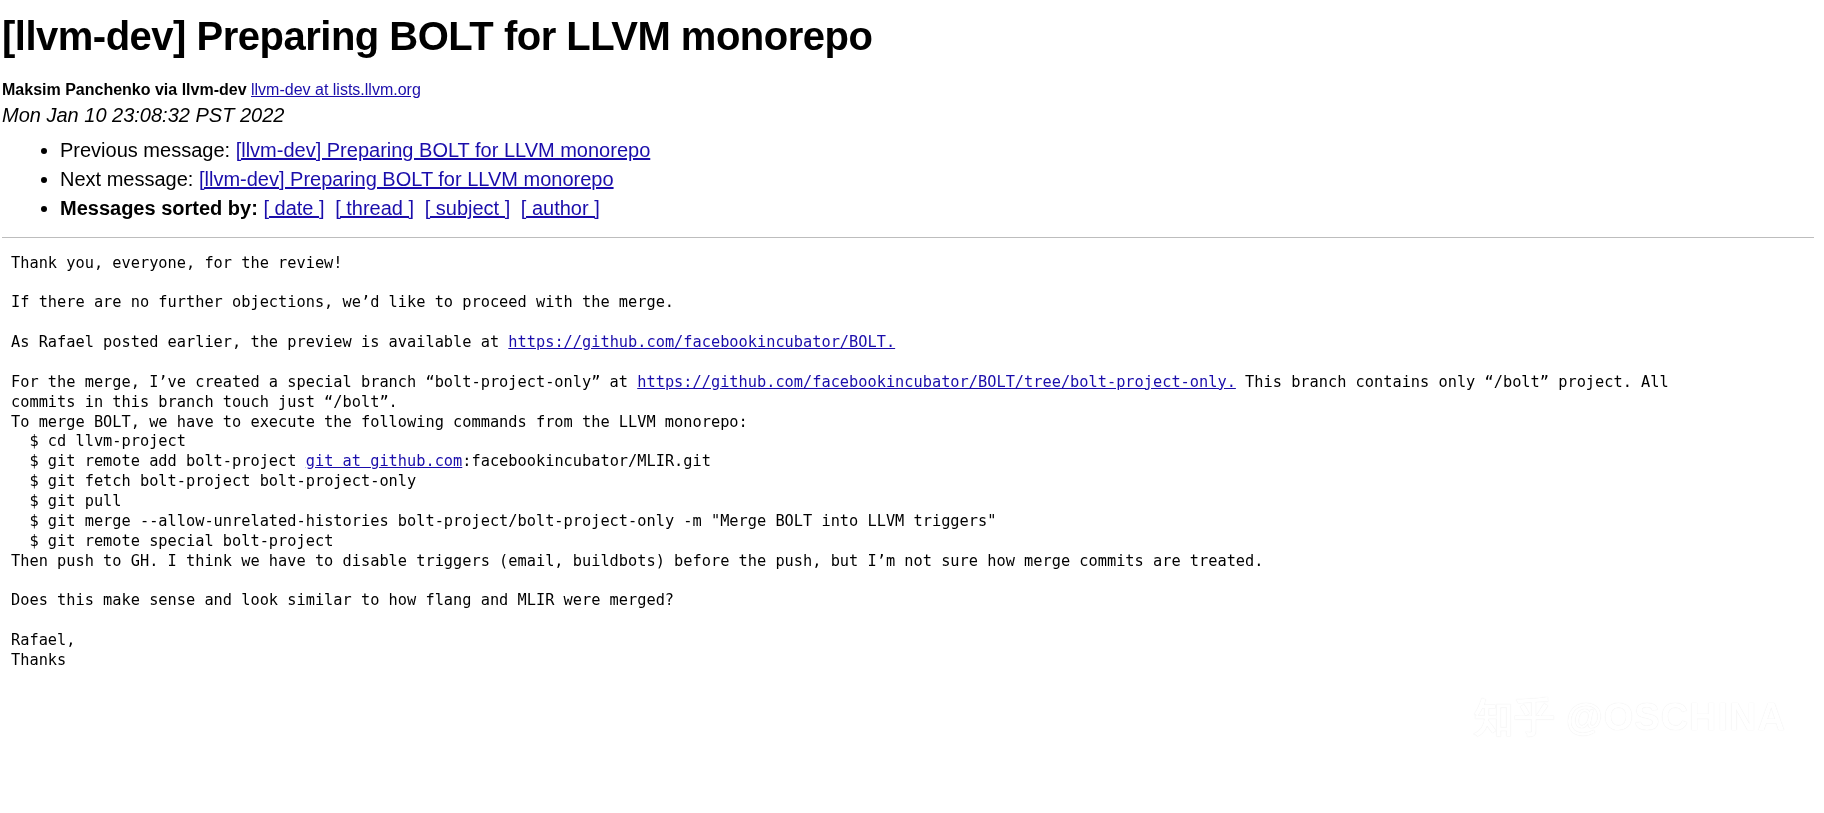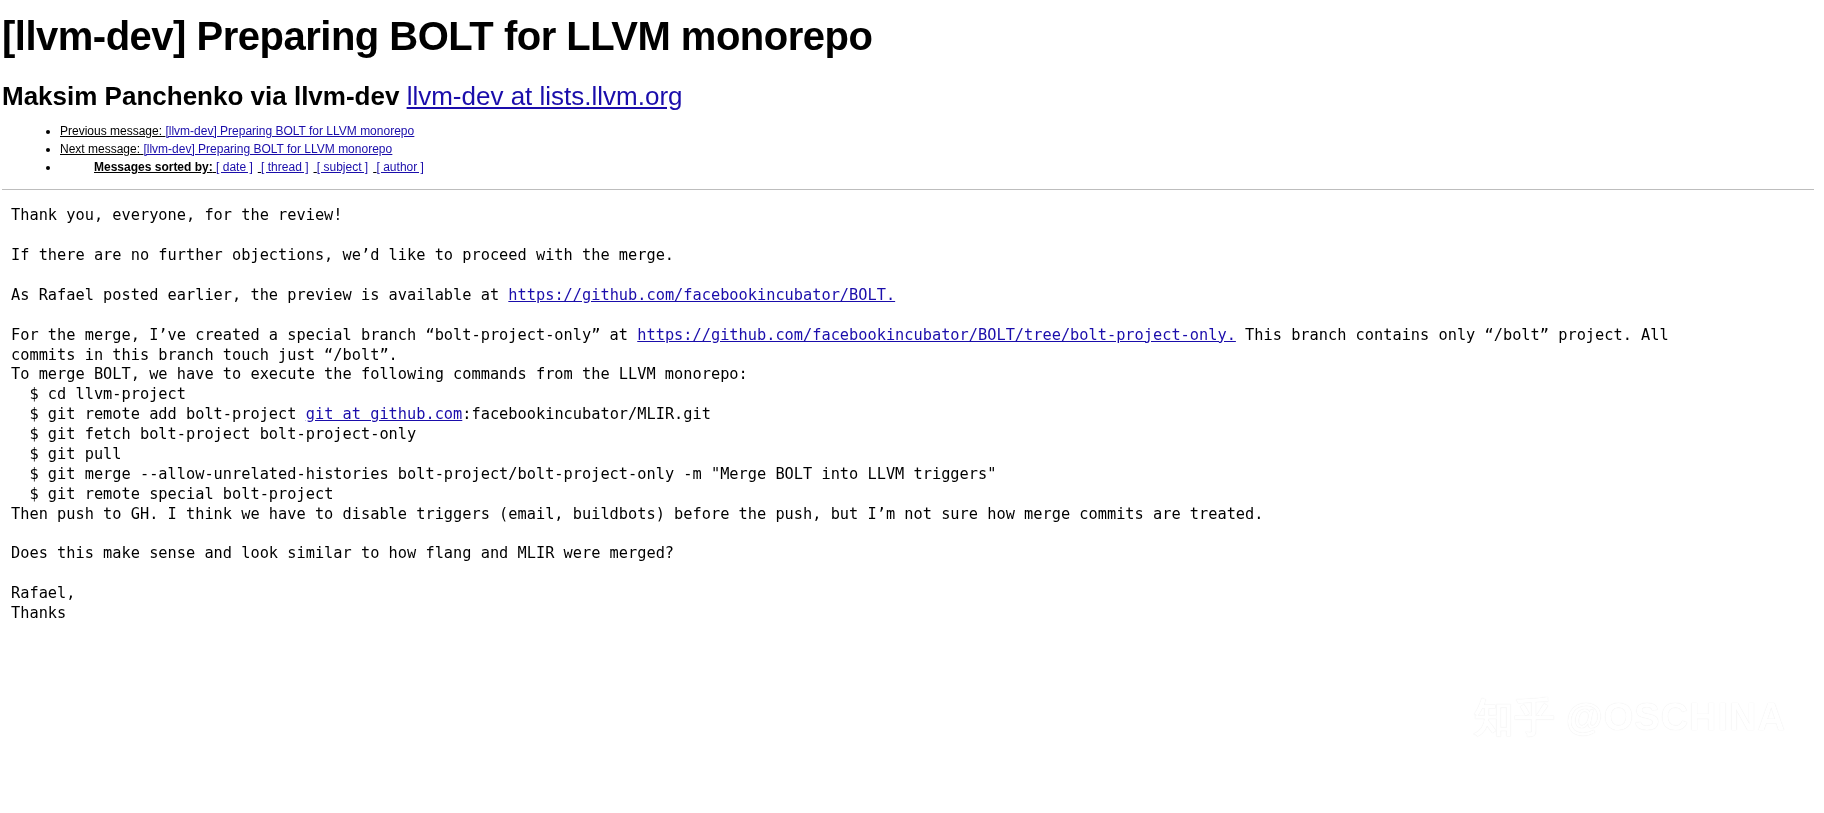--- a/index.html
+++ b/index.html
@@ -20,21 +20,21 @@
     box-sizing: border-box;
   }
   h1.title {
     font-size: 40px;
     font-weight: bold;
     margin: 8px 0 22px 0;
     line-height: 1.1;
     letter-spacing: -0.5px;
   }
   .author-line {
-    font-size: 26px;
+    font-size: 16px;
     font-weight: bold;
     margin: 0 0 4px 0;
     line-height: 1.25;
   }
   .author-line a {
     font-weight: normal;
   }
   a {
     color: #1a0dab;
     text-decoration: underline;
@@ -43,28 +43,26 @@
     font-style: italic;
     font-size: 20px;
     margin: 0 0 10px 0;
   }
   ul.nav-list {
     margin: 10px 0 10px 0;
     padding-left: 58px;
     list-style-type: disc;
   }
   ul.nav-list li {
-    font-size: 12px;
+    font-size: 20px;
     line-height: 1.36;
     margin-bottom: 2px;
-    text-decoration: underline;
   }
   .sorted-label {
     font-weight: bold;
-    margin-left: 34px;
   }
   .sorted-links a {
     margin-right: 5px;
   }
   hr.divider {
     border: none;
     border-top: 1px solid #bdbdbd;
     margin: 14px 0 16px 0;
   }
   pre.body {
@@ -105,20 +103,21 @@
 
 <div class="page">
 
   <h1 class="title">[llvm-dev] Preparing BOLT for LLVM monorepo</h1>
 
   <div class="author-line">
     <span>Maksim Panchenko via llvm-dev</span>
     <a href="#">llvm-dev at lists.llvm.org</a>
   </div>
 
+  <div class="date-line">Mon Jan 10 23:08:32 PST 2022</div>
 
   <ul class="nav-list">
     <li>
       <span>Previous message:</span>
       <a href="#">[llvm-dev] Preparing BOLT for LLVM monorepo</a>
     </li>
     <li>
       <span>Next message:</span>
       <a href="#">[llvm-dev] Preparing BOLT for LLVM monorepo</a>
     </li>

